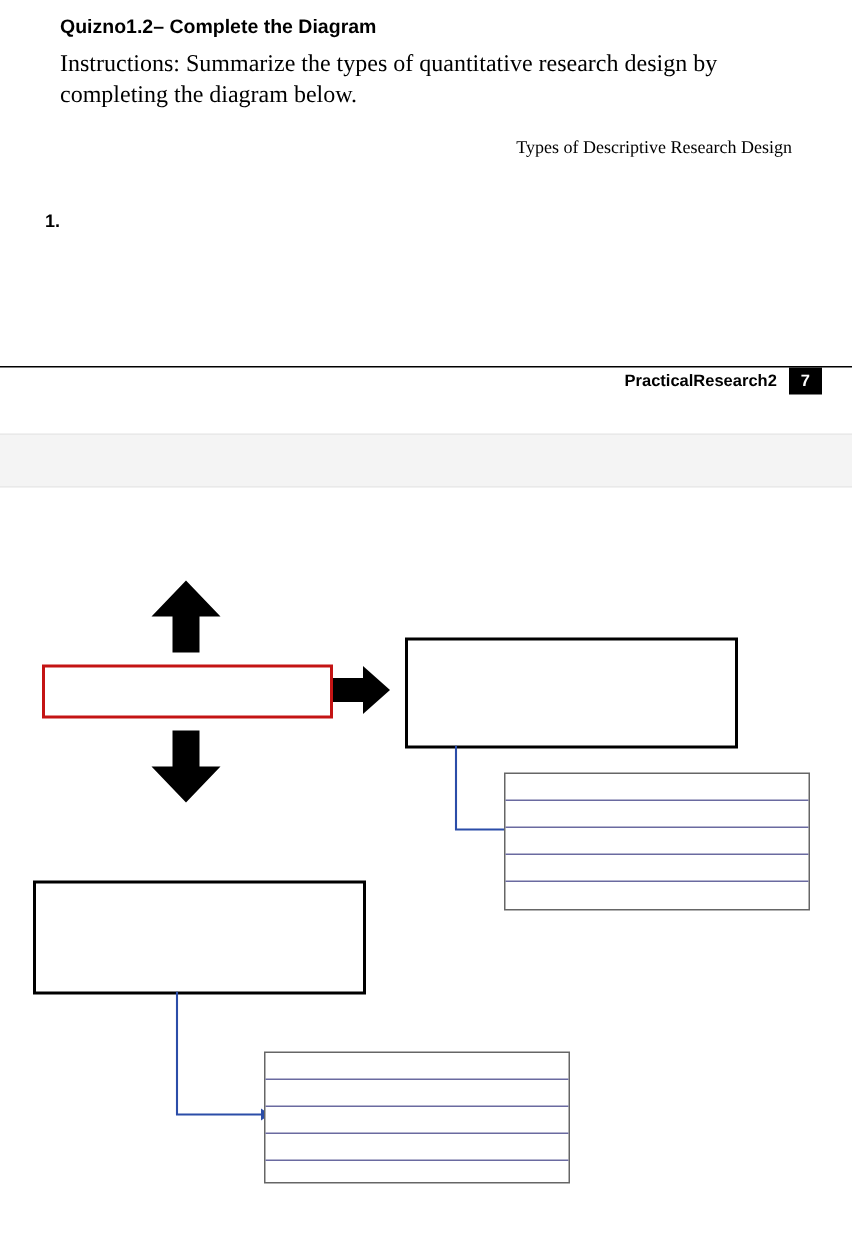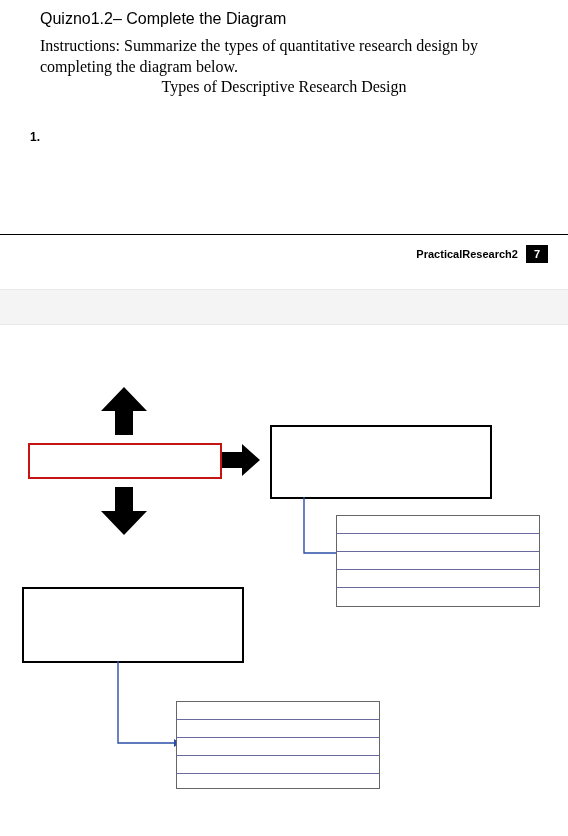--- a/index.html
+++ b/index.html
@@ -6,26 +6,26 @@
   body{
     width:568px;
     height:836px;
     font-family:Georgia,"Times New Roman",serif;
     font-size:12px;
     color:#000;
     background:#fff;
     position:relative;
   }
   .page-top{padding:10px 40px 0 40px;}
-  .quiz-title{font-family:Arial,Helvetica,sans-serif;font-weight:normal;font-size:16px;}
+  .quiz-title{font-family:Arial,Helvetica,sans-serif;font-weight:bold;font-size:13px;}
   .instructions{margin-top:8px;line-height:1.3;font-size:16px;}
-  .subtitle{text-align:center;font-size:16px;}
+  .subtitle{text-align:right;margin-top:16px;font-size:12px;}
   .item1{margin-top:34px;font-weight:bold;font-family:Arial,Helvetica,sans-serif;font-size:12px;margin-left:-10px;}
   .hr{border:none;border-top:1px solid #000;margin:90px 0 0 0;width:100%;}
-  .footer-row{display:flex;justify-content:flex-end;align-items:center;margin-top:10px;padding-right:20px;font-family:Arial,Helvetica,sans-serif;font-weight:bold;font-size:11px;}
+  .footer-row{display:flex;justify-content:flex-end;align-items:center;margin-top:0;padding-right:20px;font-family:Arial,Helvetica,sans-serif;font-weight:bold;font-size:11px;}
   .page-badge{background:#000;color:#fff;padding:3px 8px;margin-left:8px;font-size:11px;}
   .gap{height:34px;background:#f4f4f4;margin-top:26px;border-top:1px solid #e9e9e9;border-bottom:1px solid #e9e9e9;}
   
   .diagram{position:relative;height:470px;}
   .red-box{position:absolute;left:28px;top:118px;width:190px;height:32px;border:2px solid #c41414;background:#fff;}
   .arrow{position:absolute;color:#000;}
   .arrow svg{display:block;}
   .box2{position:absolute;left:270px;top:100px;width:218px;height:70px;border:2px solid #000;background:#fff;}
   .lbl{position:absolute;font-family:Arial,Helvetica,sans-serif;font-weight:bold;font-size:11px;}
   .bars{position:absolute;border:1px solid #666;background:#fff;}

